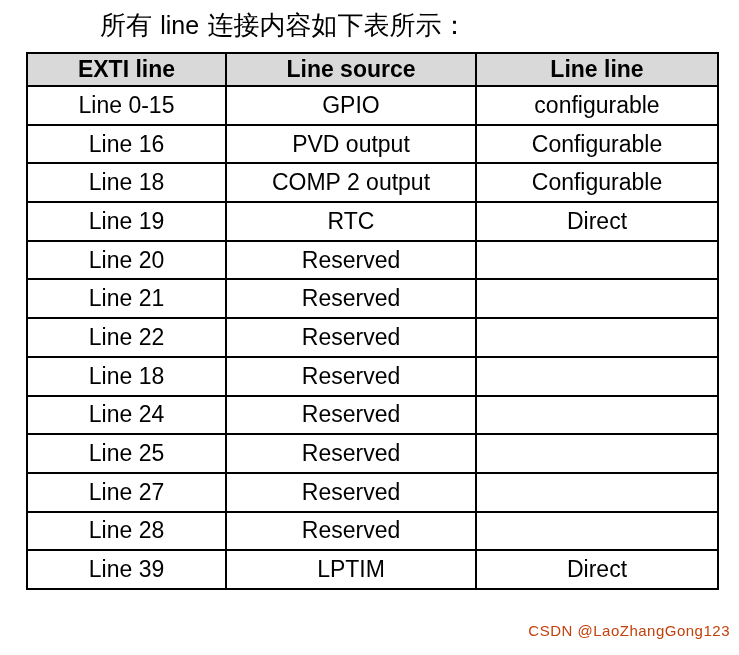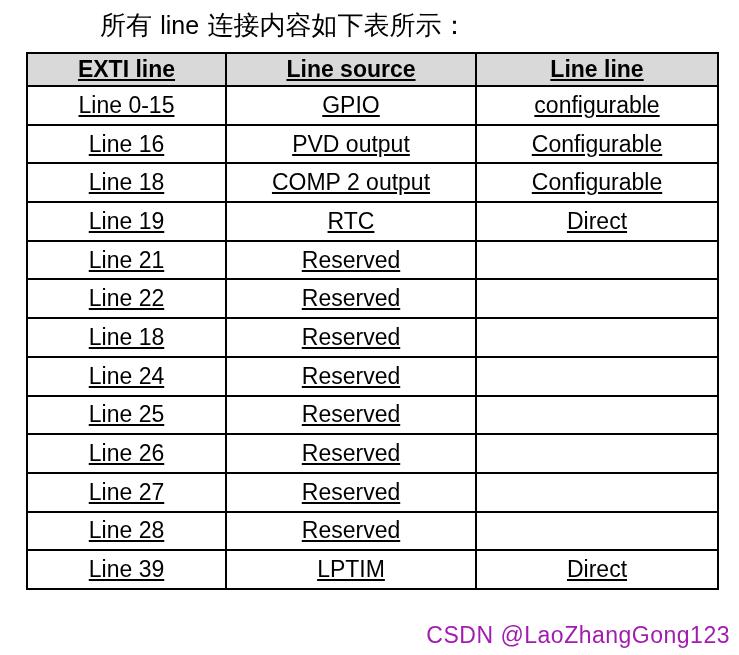--- a/index.html
+++ b/index.html
@@ -33,34 +33,33 @@
   }
   table.exti th, table.exti td {
     border: 2px solid #000;
     text-align: center;
     vertical-align: middle;
     font-size: 23px;
     color: #000;
     padding: 0;
     overflow: hidden;
     white-space: nowrap;
-    text-decoration: underline;
   }
   table.exti th {
     background: #d9d9d9;
     font-weight: bold;
     height: 33px;
   }
   table.exti td { height: 33px; font-weight: normal; }
 
   .watermark {
     position: absolute;
     right: 9px; top: 622px;
-    font-size: 23px;
-    color: #a21caf;
+    font-size: 15px;
+    color: #c2410c;
     letter-spacing: 0.5px;
     white-space: nowrap;
   }
 </style>
 </head>
 <body>
 
 <div class="page">
 
   <div class="doc-title">
@@ -95,20 +94,25 @@
           <td>Line 18</td>
           <td>COMP 2 output</td>
           <td>Configurable</td>
         </tr>
         <tr>
           <td>Line 19</td>
           <td>RTC</td>
           <td>Direct</td>
         </tr>
         <tr>
+          <td>Line 20</td>
+          <td>Reserved</td>
+          <td></td>
+        </tr>
+        <tr>
           <td>Line 21</td>
           <td>Reserved</td>
           <td></td>
         </tr>
         <tr>
           <td>Line 22</td>
           <td>Reserved</td>
           <td></td>
         </tr>
         <tr>
@@ -116,25 +120,20 @@
           <td>Reserved</td>
           <td></td>
         </tr>
         <tr>
           <td>Line 24</td>
           <td>Reserved</td>
           <td></td>
         </tr>
         <tr>
           <td>Line 25</td>
-          <td>Reserved</td>
-          <td></td>
-        </tr>
-        <tr>
-          <td>Line 26</td>
           <td>Reserved</td>
           <td></td>
         </tr>
         <tr>
           <td>Line 27</td>
           <td>Reserved</td>
           <td></td>
         </tr>
         <tr>
           <td>Line 28</td>

